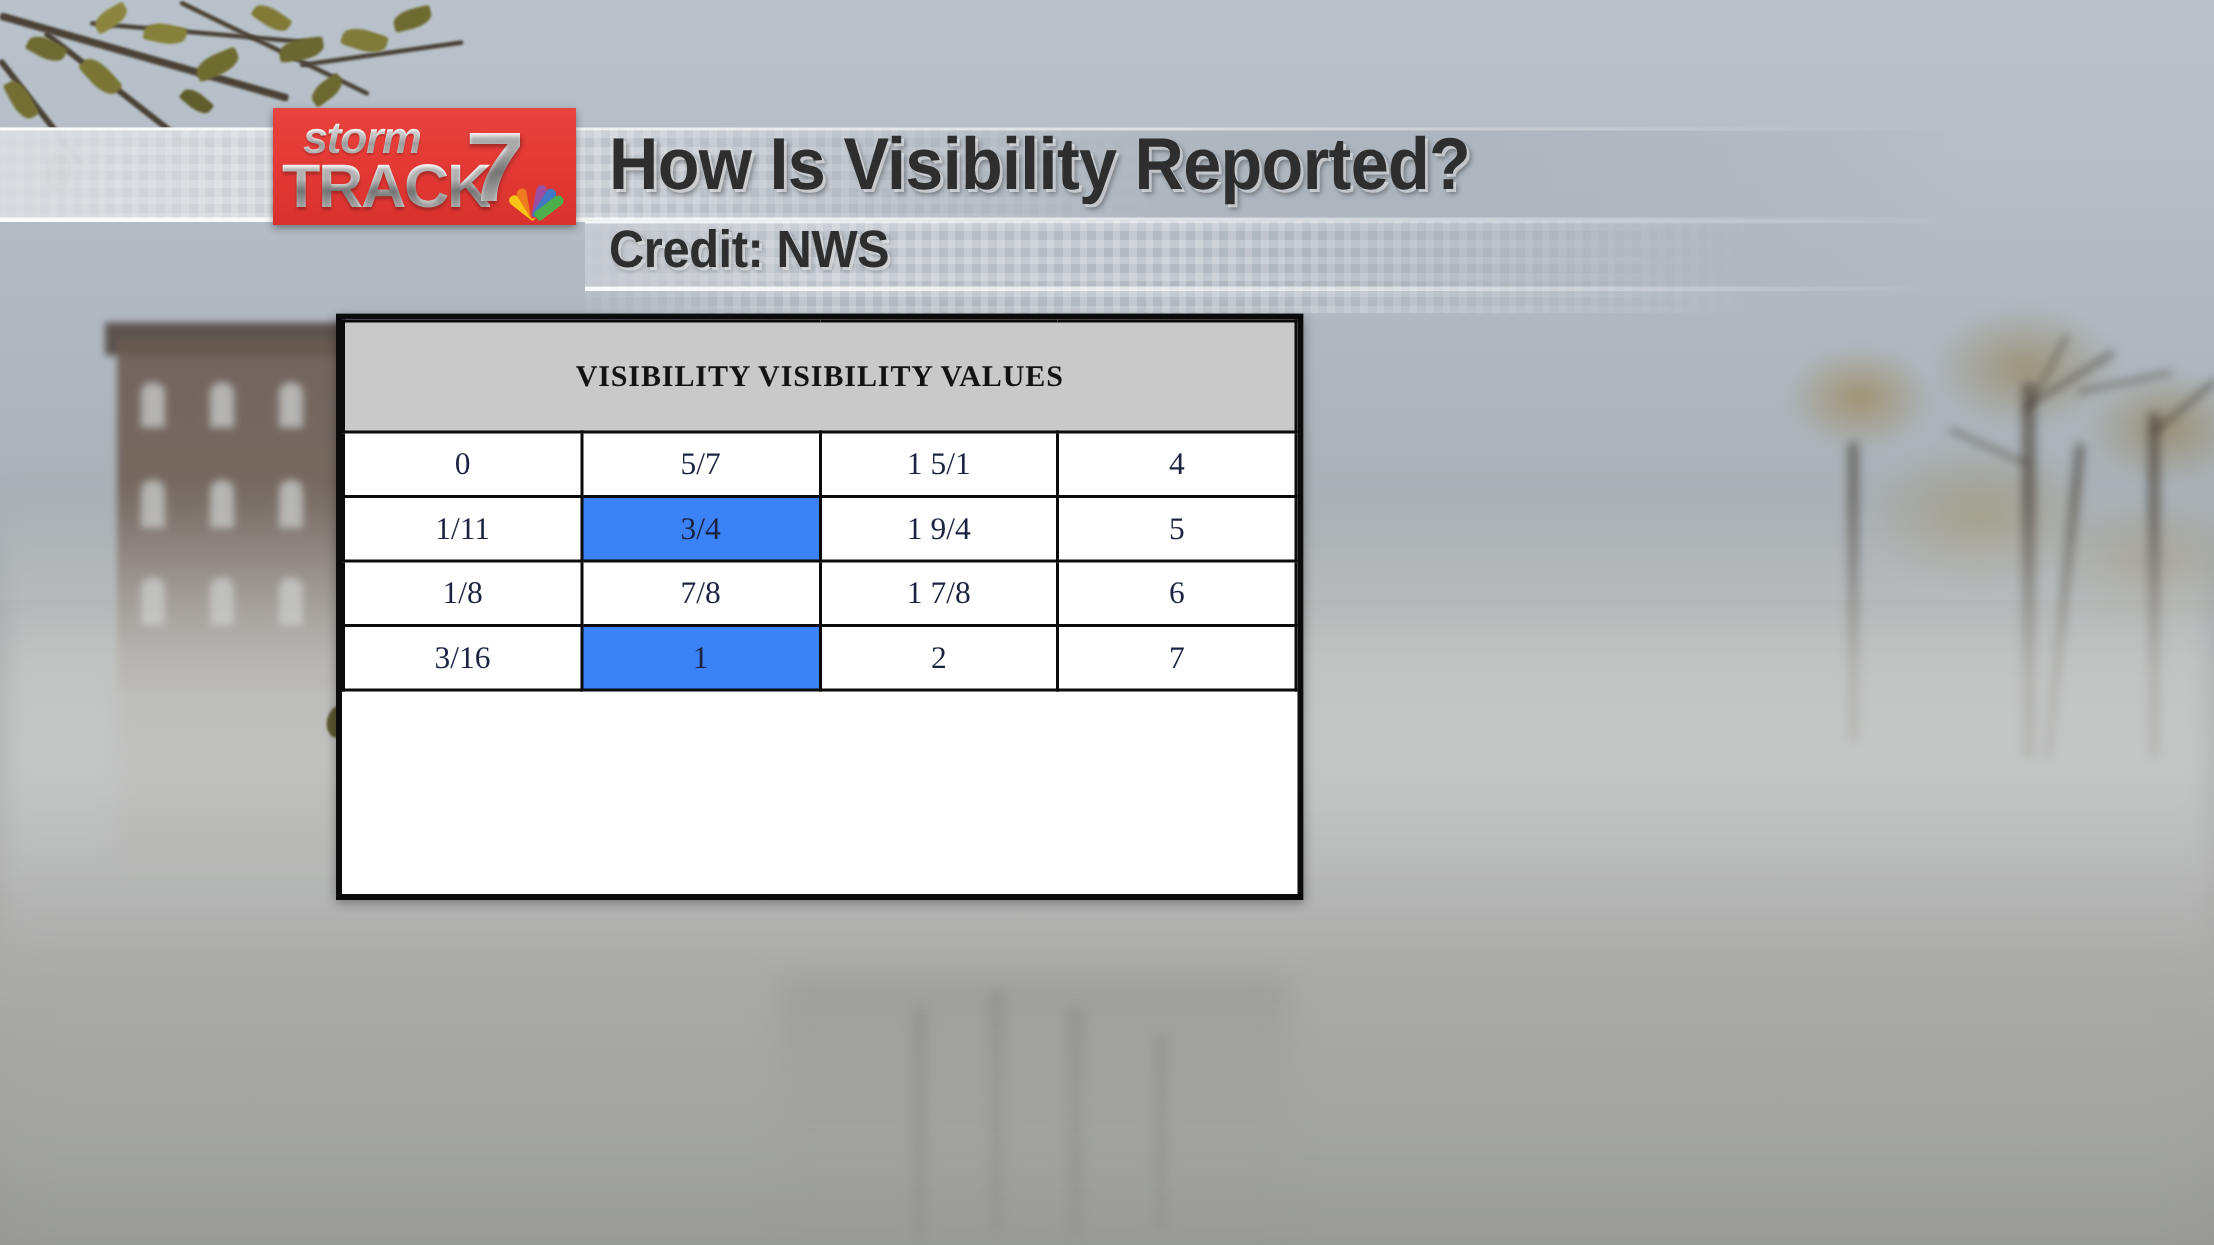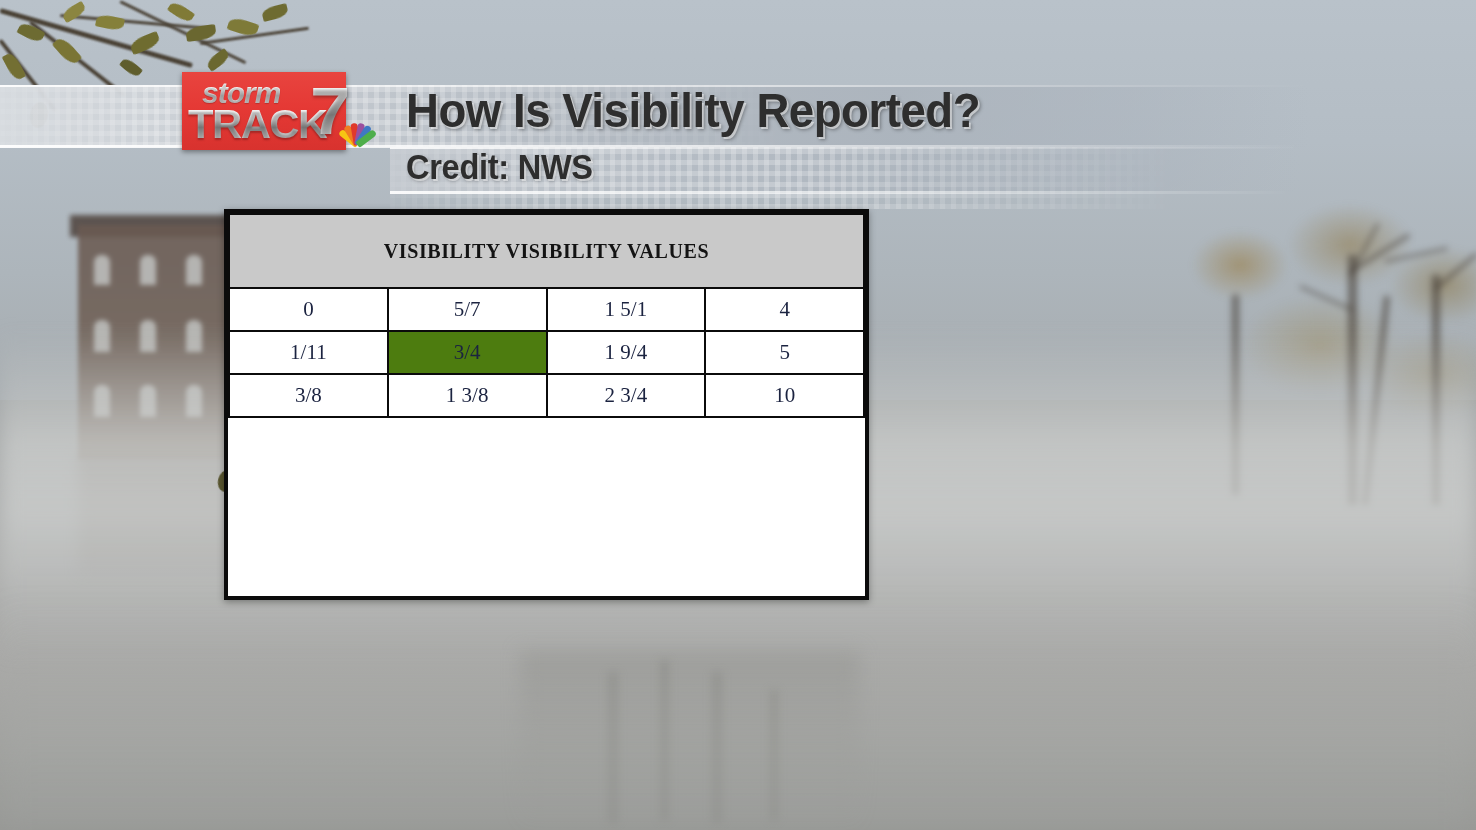--- a/index.html
+++ b/index.html
@@ -116,21 +116,21 @@
     position:absolute;left:406px;top:147px;
     font-family:"Liberation Sans",sans-serif;
     font-weight:bold;font-size:35px;letter-spacing:-.3px;
     color:#2e2e2e;white-space:nowrap;
     transform:scaleX(.93);transform-origin:left center;
     text-shadow:2px 2px 0 rgba(255,255,255,.5), 2px 2px 4px rgba(0,0,0,.32);
   }
 
   
   .logo{
-    position:absolute;left:182px;top:72px;width:164px;height:78px;
+    position:absolute;left:182px;top:72px;width:202px;height:78px;
     background:linear-gradient(180deg,#e8443f 0%,#e53935 45%,#d8322e 100%);
     box-shadow:0 2px 5px rgba(0,0,0,.4);
   }
   .logo-storm{
     position:absolute;left:20px;top:4px;
     font-family:"Liberation Sans",sans-serif;
     font-style:italic;font-weight:bold;font-size:30px;letter-spacing:-1px;
     background:linear-gradient(180deg,#ffffff 0%,#f2f2f2 42%,#bfbfbf 58%,#f5f5f5 100%);
     -webkit-background-clip:text;background-clip:text;color:transparent;
     text-shadow:0 1px 1px rgba(0,0,0,.18);
@@ -166,21 +166,21 @@
   table.vis th{
     background:#c9c9c9;color:#131313;
     font-family:"Liberation Serif",serif;font-weight:bold;
     font-size:20px;letter-spacing:.6px;height:70px;
     border:2px solid #0b0b0b;text-align:center;
   }
   table.vis td{
     border:2px solid #0b0b0b;height:39px;text-align:center;
     font-family:"Liberation Serif",serif;font-size:21px;color:#1b2340;background:#ffffff;
   }
-  table.vis td.hl{background:#4d7c0f;}
+  table.vis td.hl{background:#3b82f6;}
 
   
   .info-panel{
     position:absolute;left:846px;top:206px;width:419px;height:403px;
     background:rgba(238,238,238,.93);
     box-shadow:0 2px 8px rgba(0,0,0,.25);
     box-sizing:border-box;padding:26px 0 0 12px;
   }
   .bullet{
     font-family:"Liberation Sans",sans-serif;
@@ -307,23 +307,29 @@
             <td>1 5/1</td>
             <td>4</td>
           </tr>
           <tr>
             <td>1/11</td>
             <td class="hl">3/4</td>
             <td>1 9/4</td>
             <td>5</td>
           </tr>
           <tr>
-            <td>3/8</td>
-            <td>1 3/8</td>
-            <td>2 3/4</td>
-            <td>10</td>
+            <td>1/8</td>
+            <td>7/8</td>
+            <td>1 7/8</td>
+            <td>6</td>
+          </tr>
+          <tr>
+            <td>3/16</td>
+            <td class="hl">1</td>
+            <td>2</td>
+            <td>7</td>
           </tr>
         </tbody>
     </table>
   </div>
 
 
 </div>
 
 </body></html>

